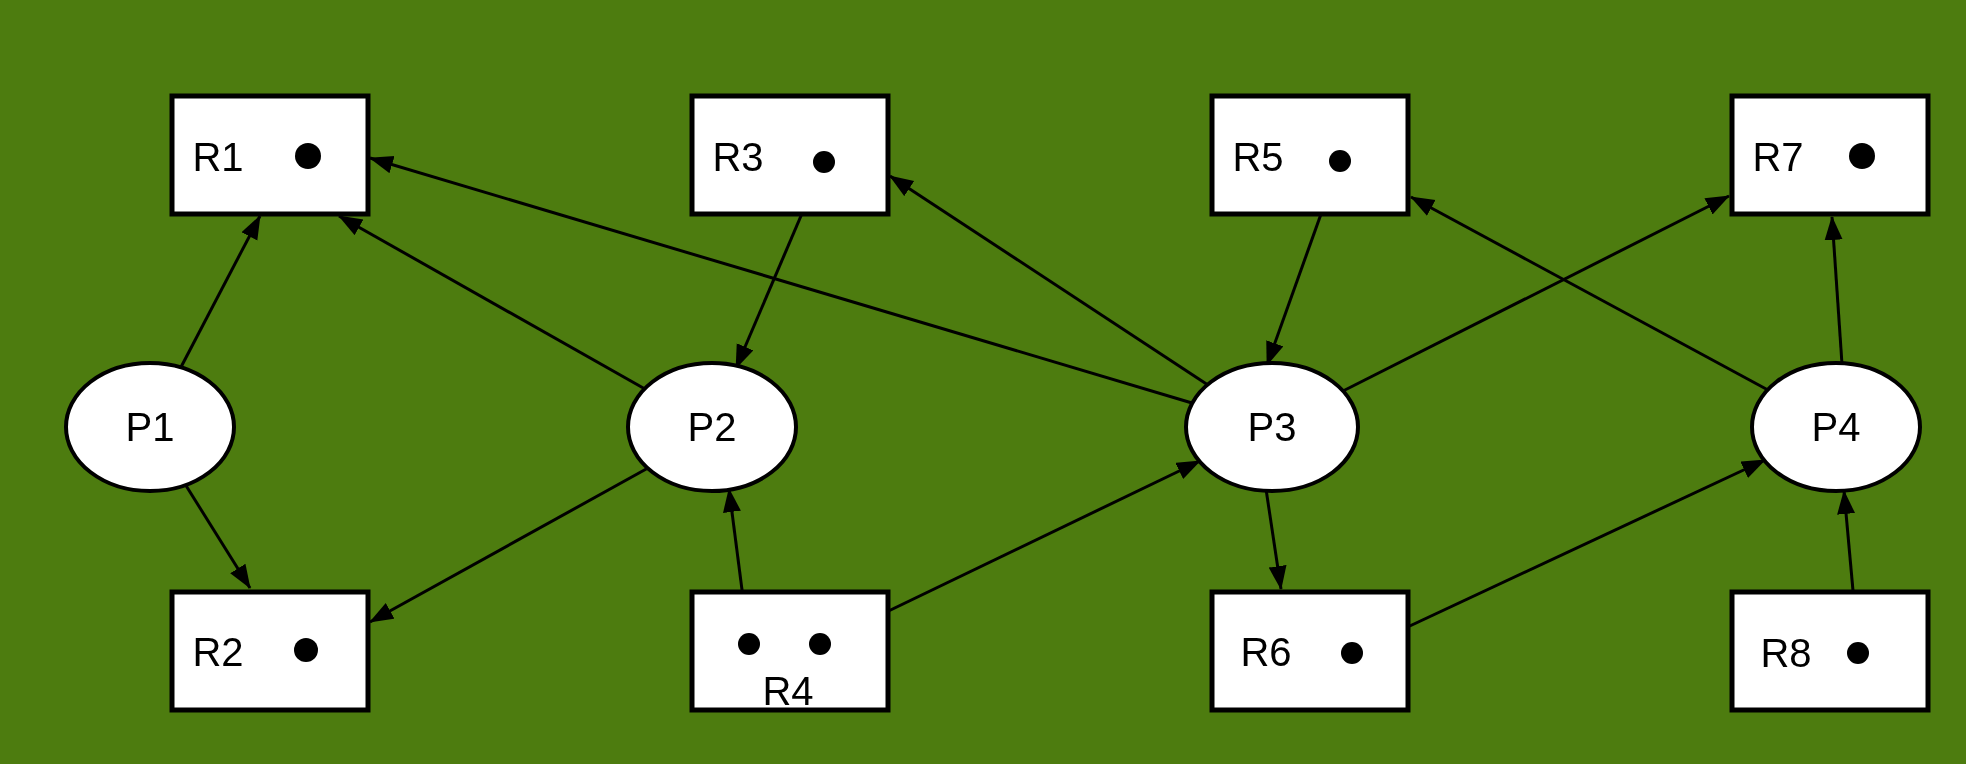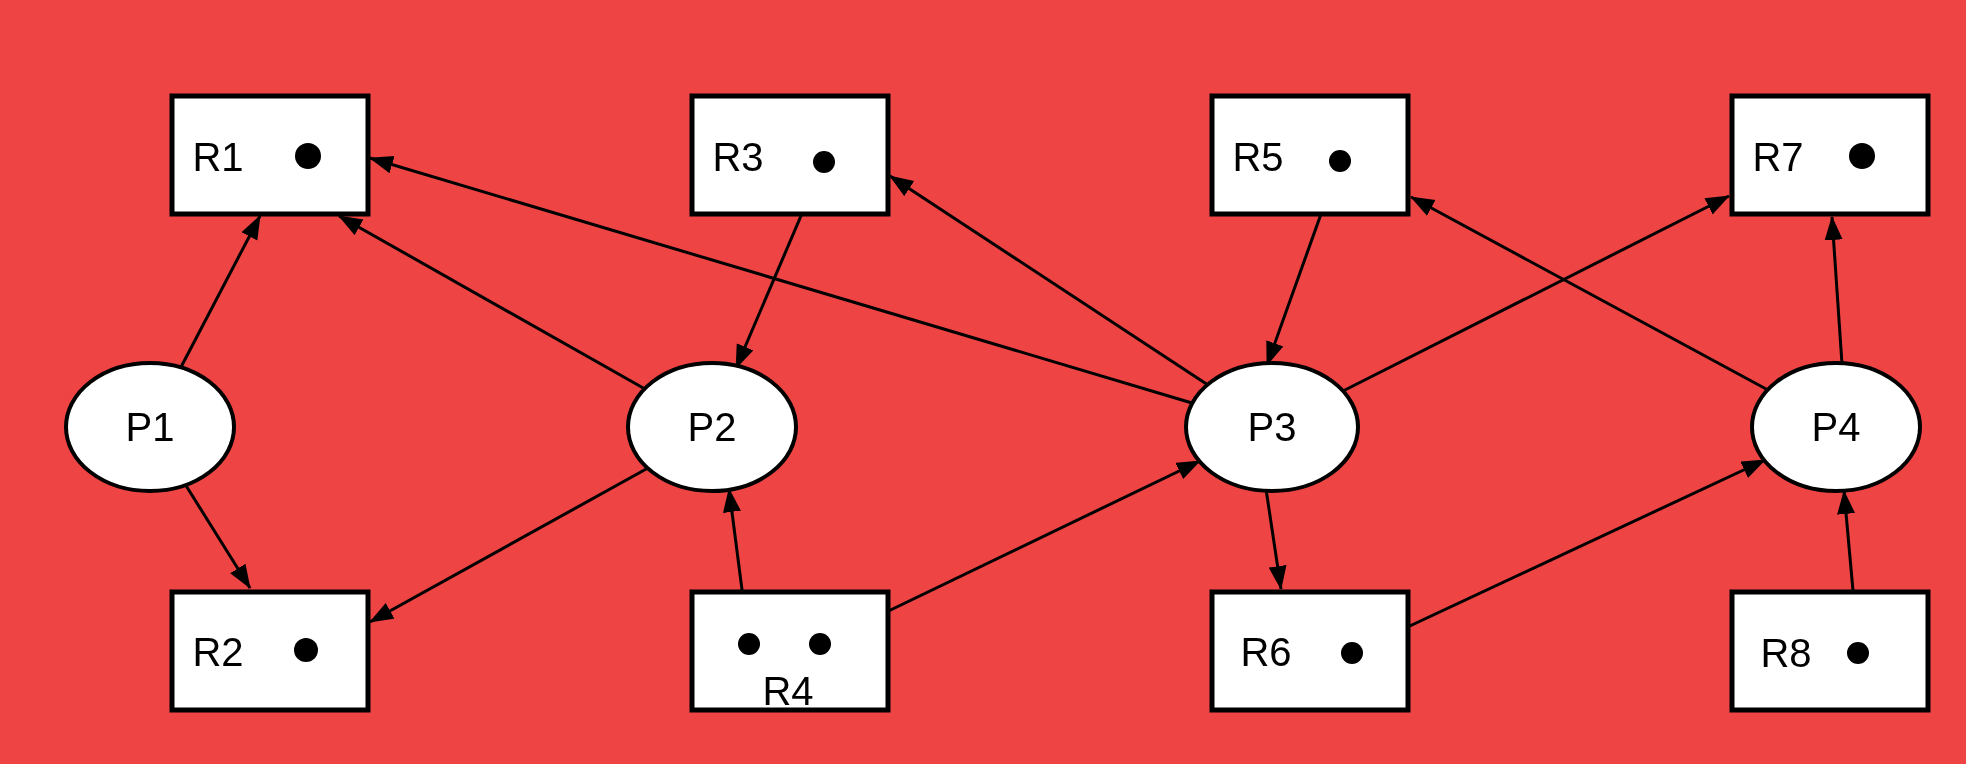--- a/index.html
+++ b/index.html
@@ -3,21 +3,21 @@
 <meta charset="utf-8">
 <style>
   html, body {
     margin: 0;
     padding: 0;
     background: #ffffff;
   }
   .diagram-wrap {
     width: 1966px;
     height: 764px;
-    background: #ef4444;
+    background: #4d7c0f;
     overflow: hidden;
   }
   svg {
     display: block;
   }
   .edge-line {
     stroke: #000000;
     stroke-width: 3;
     fill: none;
   }

